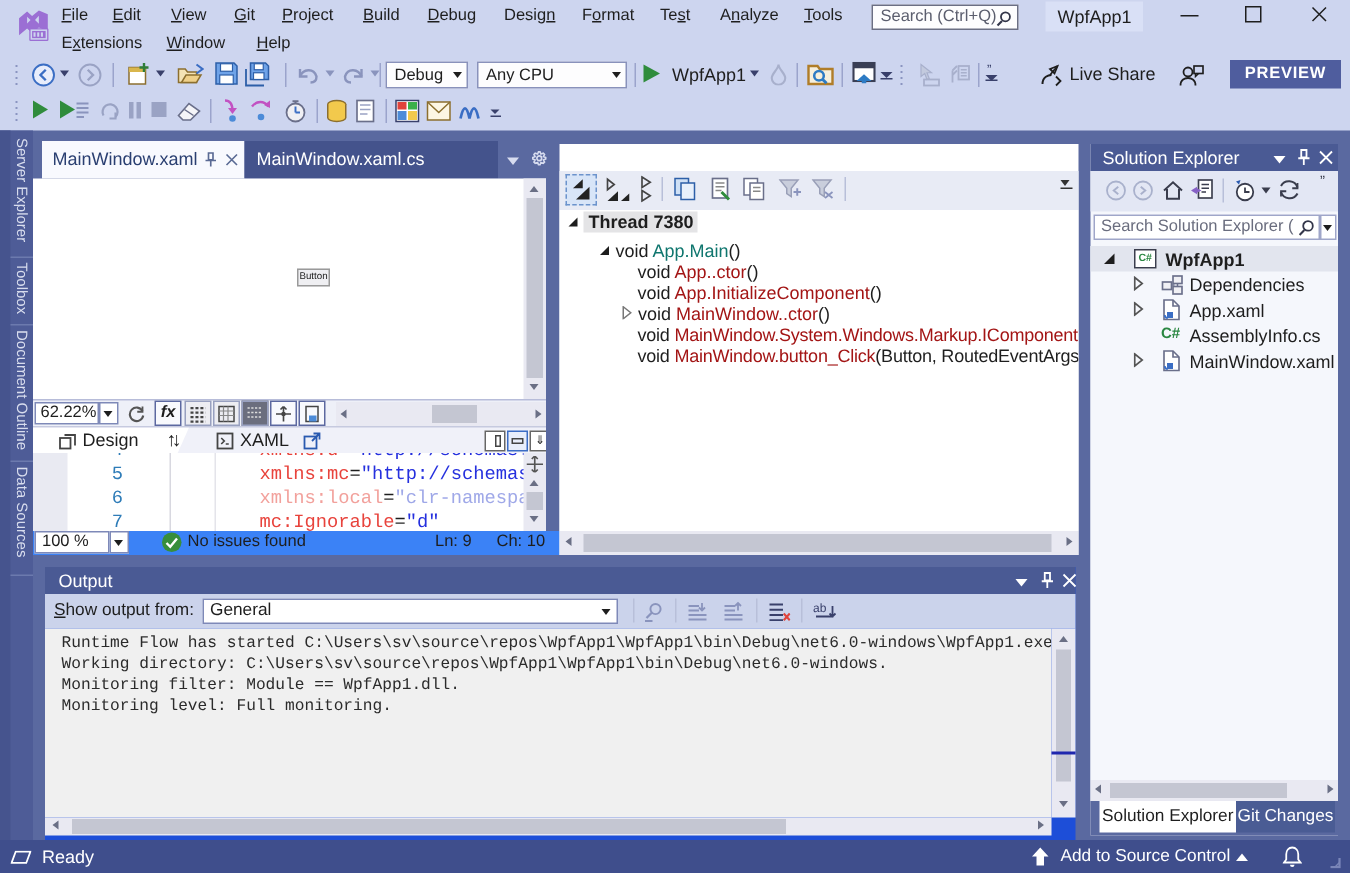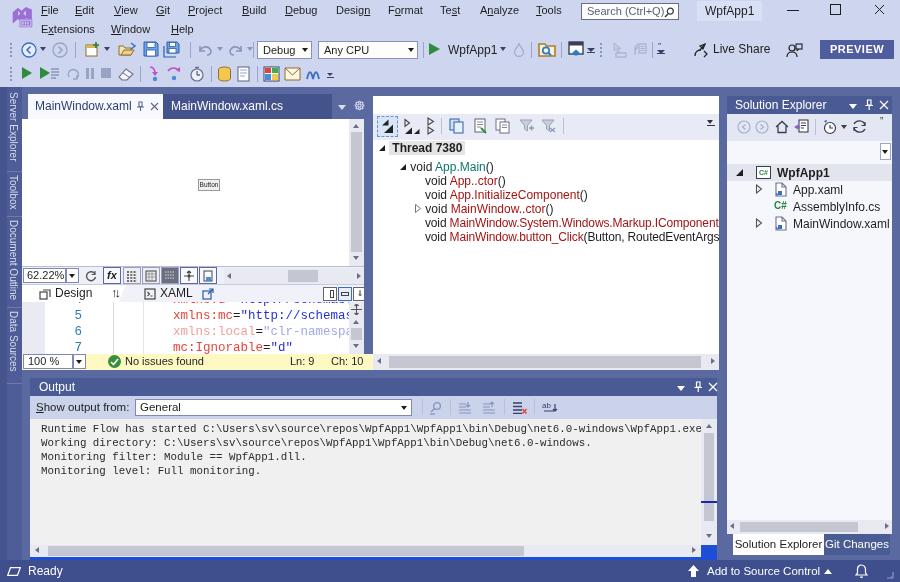--- a/index.html
+++ b/index.html
@@ -363,21 +363,21 @@
   <div class="abs" style="left:327px;top:0;width:15px;height:52px;background:#E9E9F2;">
     <svg class="abs" style="left:2px;top:2px;" width="11" height="11" viewBox="0 0 11 11">
         <path d="M5.5 0 L5.5 11 M0 5.5 L11 5.5 M5.5 0 L3.5 2 M5.5 0 L7.5 2 M5.5 11 L3.5 9 M5.5 11 L7.5 9" stroke="#555" stroke-width="1.1"></path>
       </svg>
     <div class="abs" style="left:4px;top:18px;width:0;height:0;border-left:3.5px solid transparent;border-right:3.5px solid transparent;border-bottom:4.5px solid #6a6f85;"></div>
     <div class="abs" style="left:2px;top:26px;width:11px;height:12px;background:#C4C6D2;"></div>
     <div class="abs" style="left:4px;top:42px;width:0;height:0;border-left:3.5px solid transparent;border-right:3.5px solid transparent;border-top:4.5px solid #6a6f85;"></div>
   </div>
 </div>
 
-<div class="abs" style="left:22px;top:354px;width:402px;height:16px;background:#fef9c3;font-size:11px;">
+<div class="abs" style="left:22px;top:354px;width:402px;height:16px;background:#3b82f6;font-size:11px;">
   <div class="abs" style="left:1px;top:0px;width:50px;height:15px;background:#fff;border:1px solid #7E89B8;line-height:13px;padding-left:4px;">100 %</div>
   <div class="abs" style="left:51px;top:0px;width:13px;height:15px;background:#fff;border:1px solid #7E89B8;">
       <div class="ddarr" style="right:3px;"></div>
     </div>
   <div class="abs" style="left:86px;top:1px;width:13px;height:13px;border-radius:50%;background:#388E3C;"><svg width="9" height="8" style="margin:3px 0 0 2px;" viewBox="0 0 9 8">
         <path d="M1 4 L3.5 6.5 L8 1" fill="none" stroke="#fff" stroke-width="1.6"></path>
       </svg></div>
   <span class="abs" style="left:103px;top:1px;color:#1e1e1e;">No issues found</span>
   <span class="abs" style="left:268px;top:1px;">Ln: 9</span>
   <span class="abs" style="left:309px;top:1px;">Ch: 10</span>
@@ -483,34 +483,50 @@
         <path d="M8 6 L8 9 L11 9" fill="none" stroke="#3a3d4d" stroke-width="1.2"></path>
         <path d="M2 2 L5 1 L4 4" fill="#2a5ab0"></path>
       </svg>
     <div class="abs" style="left:114px;top:11px;width:0;height:0;border-left:3.5px solid transparent;border-right:3.5px solid transparent;border-top:4px solid #3a3d4d;"></div>
     <svg class="abs" style="left:125px;top:5px;" width="15" height="15" viewBox="0 0 15 15">
         <path d="M2 5 a6 6 0 0 1 11 1 M13 10 a6 6 0 0 1 -11 -1" fill="none" stroke="#3a3d4d" stroke-width="1.4"></path>
         <path d="M13 3 L13 6.5 L9.5 6.5 M2 12 L2 8.5 L5.5 8.5" fill="none" stroke="#3a3d4d" stroke-width="1.2"></path>
       </svg>
     <div class="abs" style="left:153px;top:2px;color:#3a3d4d;font-size:10px;">”</div>
   </div>
+  <div class="abs" style="left:2px;top:47px;width:151px;height:17px;background:#fff;border:1px solid #9FA6C9;color:#6a6d7e;font-size:11px;line-height:15px;padding-left:4px;white-space:nowrap;overflow:hidden;">Search Solution Explorer (<svg class="abs" style="right:2px;top:2px;background:#fff;" width="12" height="12" viewBox="0 0 12 12">
+        <circle cx="7" cy="4.6" r="3.2" fill="none" stroke="#33364a" stroke-width="1.2"></circle>
+        <line x1="4.6" y1="7.4" x2="1.4" y2="10.6" stroke="#33364a" stroke-width="1.4"></line>
+      </svg></div>
   <div class="abs" style="left:153px;top:47px;width:11px;height:17px;background:#fff;border:1px solid #9FA6C9;">
       <div class="ddarr" style="right:2px;"></div>
     </div>
   <div class="abs" style="left:0;top:68px;width:165px;height:356px;font-size:12px;overflow:hidden;background:#F5F7FC;">
 
 
     <div style="height:17px;position:relative;background:#E2E5EE;">
       <svg style="position:absolute;left:8px;top:4px;" width="9" height="9" viewBox="0 0 9 9">
           <path d="M8 1 L8 8 L1 8 Z" fill="#1e1e1e"></path>
         </svg>
       <div style="position:absolute;left:29px;top:2px;width:15px;height:13px;background:#fff;border:1.3px solid #3a3d4d;font-size:7px;font-weight:bold;color:#2A8742;text-align:center;line-height:11px;">C#</div>
       <b style="position:absolute;left:50px;top:2px;">WpfApp1</b>
     </div>
 
+    <div style="height:17px;position:relative;">
+      <svg style="position:absolute;left:28px;top:3px;" width="8" height="10" viewBox="0 0 8 10">
+          <path d="M1.5 1 L6.5 5 L1.5 9 Z" fill="none" stroke="#555" stroke-width="1.1"></path>
+        </svg>
+      <svg style="position:absolute;left:47px;top:2px;" width="15" height="14" viewBox="0 0 15 14">
+          <rect x="8" y="1" width="6" height="5" fill="#F0F0F4" stroke="#6a6f8a" stroke-width="1.1"></rect>
+          <rect x="1" y="5" width="6" height="5" fill="#F0F0F4" stroke="#6a6f8a" stroke-width="1.1"></rect>
+          <rect x="8" y="8" width="6" height="5" fill="#F0F0F4" stroke="#6a6f8a" stroke-width="1.1"></rect>
+          <path d="M7 7 L9 7 M11 6 L11 8" stroke="#6a6f8a" stroke-width="1"></path>
+        </svg>
+      <span style="position:absolute;left:66px;top:2px;">Dependencies</span>
+    </div>
 
     <div style="height:17px;position:relative;">
       <svg style="position:absolute;left:28px;top:3px;" width="8" height="10" viewBox="0 0 8 10">
           <path d="M1.5 1 L6.5 5 L1.5 9 Z" fill="none" stroke="#555" stroke-width="1.1"></path>
         </svg>
       <svg style="position:absolute;left:47px;top:1px;" width="13" height="15" viewBox="0 0 13 15">
           <path d="M2 1 L8 1 L12 5 L12 14 L2 14 Z" fill="#fff" stroke="#6a6f8a" stroke-width="1.1"></path>
           <path d="M8 1 L8 5 L12 5" fill="none" stroke="#6a6f8a" stroke-width="1.1"></path>
           <rect x="4" y="9" width="4" height="4" fill="#3B6EC4"></rect>
           <path d="M2.5 11 a2 2 0 0 0 2 2" fill="none" stroke="#3B6EC4" stroke-width="1.2"></path>

